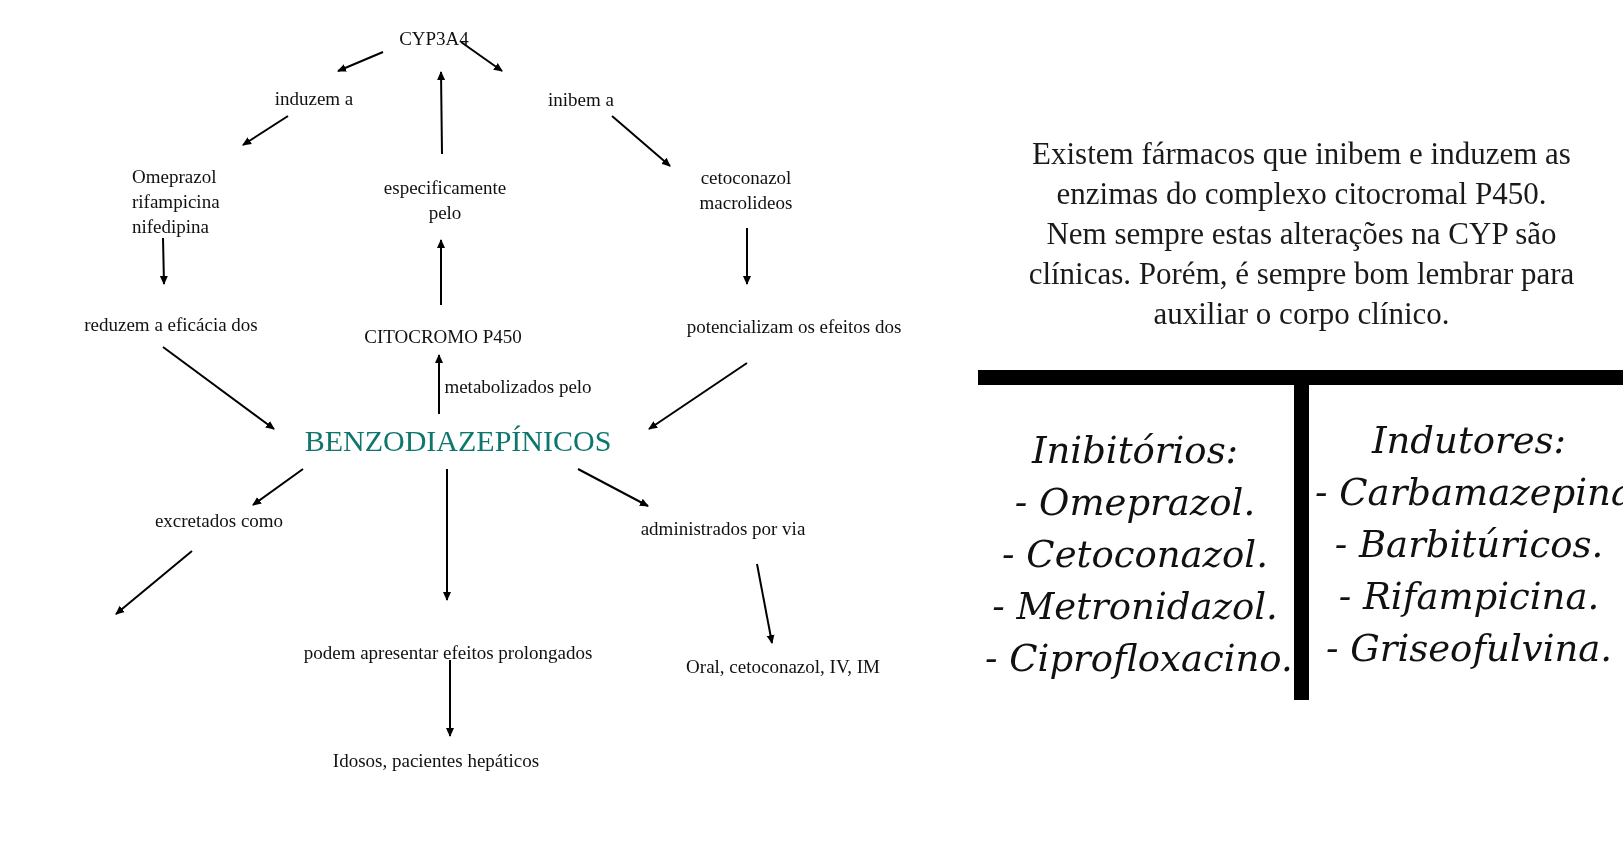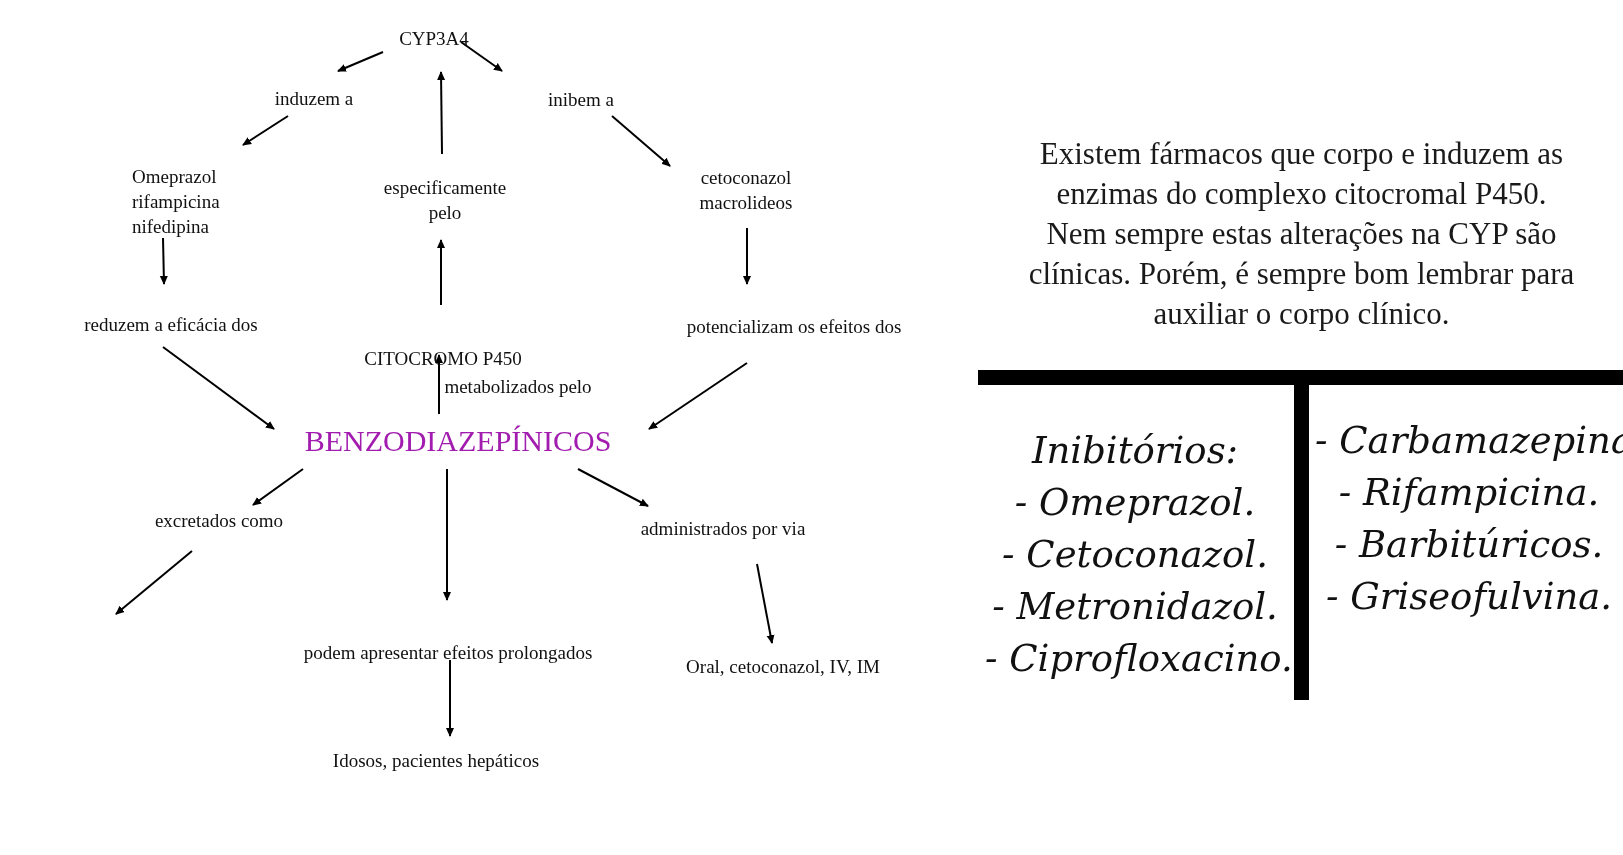--- a/index.html
+++ b/index.html
@@ -12,21 +12,21 @@
       line-height: 25px;
       color: #111111;
       white-space: nowrap;
       transform: translateX(-50%);
       text-align: center;
     }
     .node.left { transform: none; text-align: left; }
     .node.main {
       font-size: 30px;
       line-height: 34px;
-      color: #a21caf;
+      color: #0f766e;
     }
     .node .line { display: block; }
     svg.arrows { position: absolute; left: 0; top: 0; width: 1623px; height: 855px; }
     svg.arrows line { stroke: #000; stroke-width: 2; }
 
     .note {
       position: absolute;
       left: 980px; top: 134px; width: 643px;
       font-family: "Liberation Serif", "DejaVu Serif", serif;
       font-size: 31px;
@@ -113,52 +113,53 @@
     <span class="line">especificamente</span>
     <span class="line">pelo</span>
   </div>
 
   <div class="node" style="left:746px; top:165px;">
     <span class="line">cetoconazol</span>
     <span class="line">macrolideos</span>
   </div>
 
   <div class="node" style="left:171px; top:312px;">reduzem a eficácia dos</div>
-  <div class="node" style="left:443px; top:324px;margin-top:22px;">CITOCROMO P450</div>
+  <div class="node" style="left:443px; top:324px;">CITOCROMO P450</div>
   <div class="node" style="left:794px; top:314px;">potencializam os efeitos dos</div>
   <div class="node" style="left:518px; top:374px;">metabolizados pelo</div>
 
   <div class="node main" style="left:458px; top:424px;">BENZODIAZEPÍNICOS</div>
 
   <div class="node" style="left:219px; top:508px;">excretados como</div>
   <div class="node" style="left:723px; top:516px;">administrados por via</div>
 
 
   <div class="node" style="left:448px; top:640px;">podem apresentar efeitos prolongados</div>
   <div class="node" style="left:783px; top:654px;">Oral, cetoconazol, IV, IM</div>
   <div class="node" style="left:436px; top:748px;">Idosos, pacientes hepáticos</div>
 
   <div class="note">
-    <span class="line">Existem fármacos que corpo e induzem as</span>
+    <span class="line">Existem fármacos que inibem e induzem as</span>
     <span class="line">enzimas do complexo citocromal P450.</span>
     <span class="line">Nem sempre estas alterações na CYP são</span>
     <span class="line">clínicas. Porém, é sempre bom lembrar para</span>
     <span class="line">auxiliar o corpo clínico.</span>
   </div>
 
   <div class="tbar-h"></div>
   <div class="tbar-v"></div>
 
   <div class="col col-left">
     <span class="line">Inibitórios:</span>
     <span class="line">- Omeprazol.</span>
     <span class="line">- Cetoconazol.</span>
     <span class="line">- Metronidazol.</span>
     <span class="line">- Ciprofloxacino.</span>
   </div>
 
   <div class="col col-right">
+    <span class="line">Indutores:</span>
     <span class="line">- Carbamazepina.</span>
+    <span class="line">- Barbitúricos.</span>
     <span class="line">- Rifampicina.</span>
-    <span class="line">- Barbitúricos.</span>
     <span class="line">- Griseofulvina.</span>
   </div>
 </div>
 
 </body></html>

